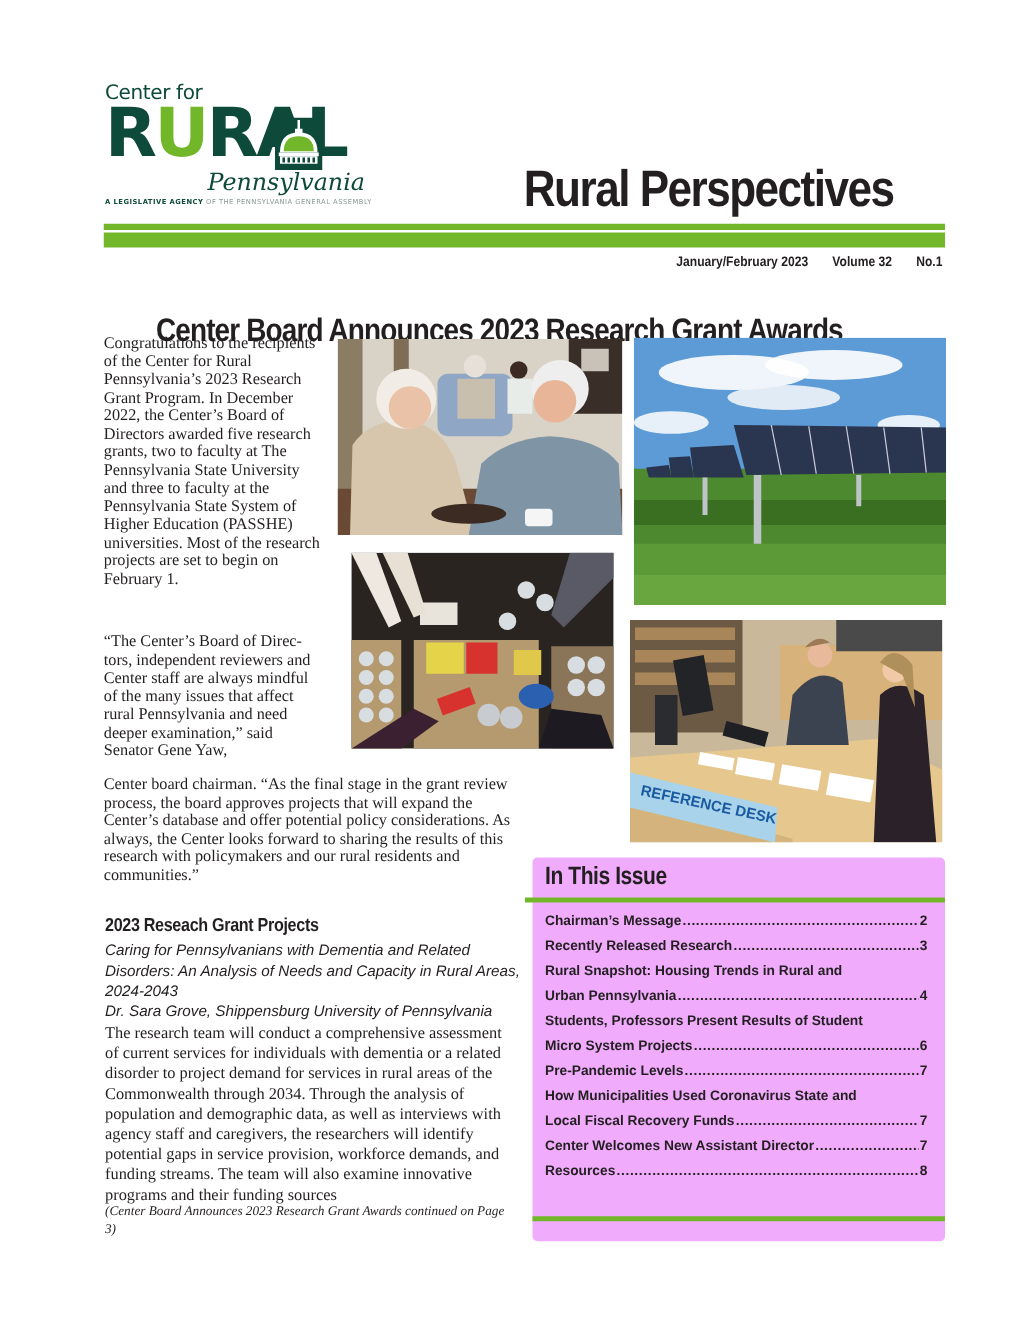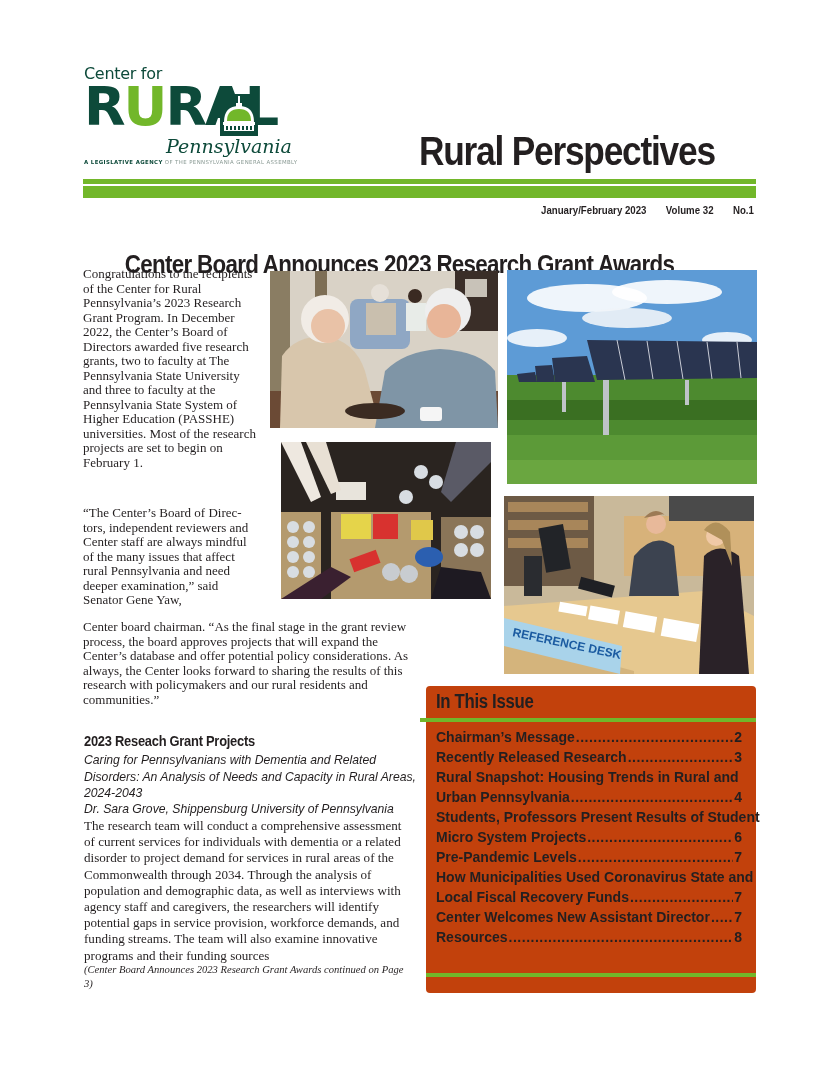--- a/index.html
+++ b/index.html
@@ -42,25 +42,25 @@
 
     
     .photo { position: absolute; overflow: hidden; }
     .photo svg { display: block; width: 100%; height: 100%; }
     .ph-seniors { left: 270px; top: 271px; width: 228px; height: 157px; }
     .ph-solar { left: 507px; top: 270px; width: 250px; height: 214px; }
     .ph-food { left: 281px; top: 442px; width: 210px; height: 157px; }
     .ph-desk { left: 504px; top: 496px; width: 250px; height: 178px; }
 
     
-    .toc { position: absolute; left: 426px; top: 686px; width: 330px; height: 307px; background: #c2410c; border-radius: 4px; }
+    .toc { position: absolute; left: 426px; top: 686px; width: 330px; height: 307px; background: #f0abfc; border-radius: 4px; }
     .toc-title { position: absolute; left: 10px; top: 4px; font-family: "Liberation Sans", sans-serif; font-weight: bold; font-size: 20px; color: #231f20; transform: scaleX(0.84); transform-origin: left top; white-space: nowrap; letter-spacing: -0.4px; }
     .toc-rule-top { position: absolute; left: -6px; top: 32px; width: 336px; height: 4px; background: #72b72a; }
     .toc-rule-bottom { position: absolute; left: 0; top: 287px; width: 330px; height: 4px; background: #72b72a; }
-    .toc-list { position: absolute; left: 10px; top: 41px; width: 306px; font-family: "Liberation Sans", sans-serif; font-size: 14px; line-height: 20px; color: #231f20; list-style: none; font-weight: 600; }
+    .toc-list { position: absolute; left: 10px; top: 41px; width: 306px; font-family: "Liberation Sans", sans-serif; font-size: 11px; line-height: 20px; color: #231f20; list-style: none; font-weight: 600; }
     .toc-line { display: flex; align-items: baseline; white-space: nowrap; cursor: pointer; }
     .toc-line .lbl { flex: 0 0 auto; }
     .toc-line .dots { flex: 1 1 auto; overflow: hidden; margin: 0 1px; letter-spacing: 0.5px; }
     .toc-line .dots::before { content: "........................................................................................................................"; }
     .toc-line .pg { flex: 0 0 auto; }
   </style>
 </head>
 <body>
 
 <div class="logo">

